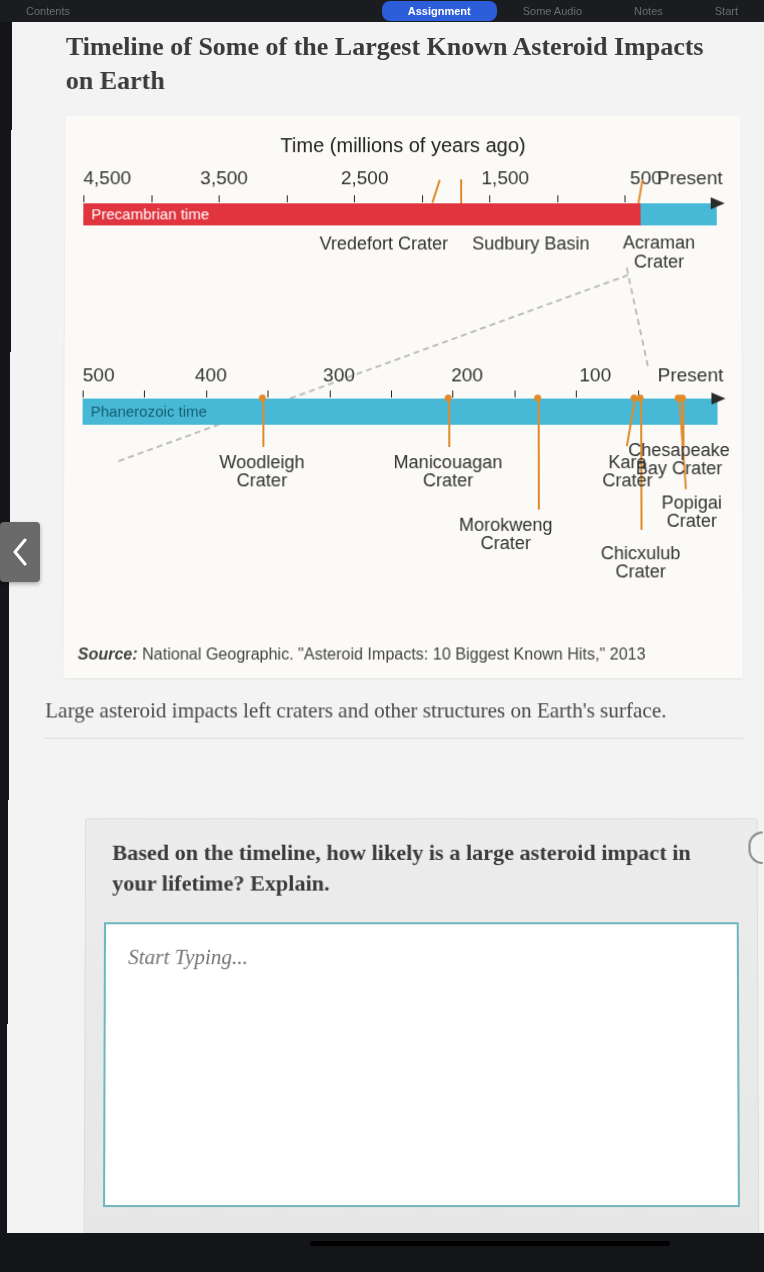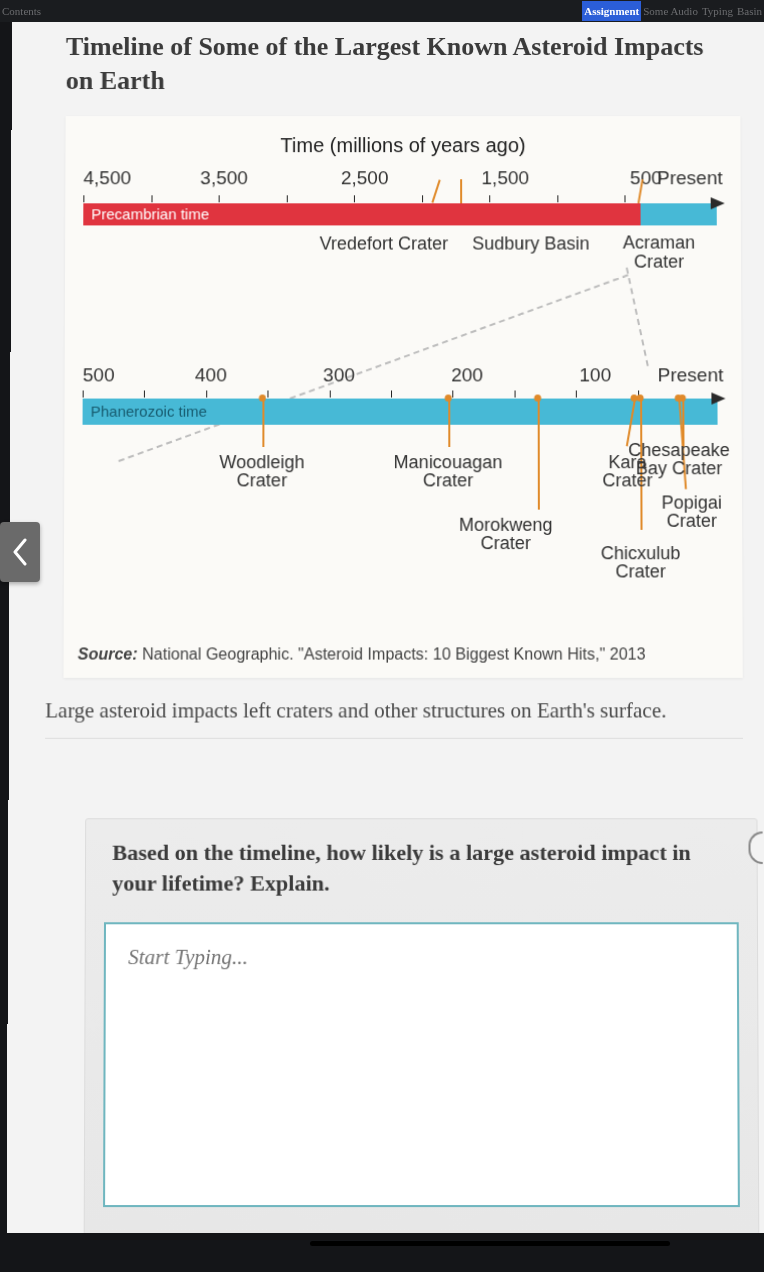--- a/index.html
+++ b/index.html
@@ -16,28 +16,28 @@
   .topbar {
     width: 100%;
     height: 22px;
     background: #1a1c1f;
     display: flex;
     align-items: center;
     color: #6b6c6f;
     font-size: 11px;
   }
   .topbar .tab {
-    padding: 4px 2px;
-    font-family: Liberation Serif, serif;
+    padding: 4px 26px;
   }
   .topbar .spacer { flex: 1; }
   .topbar .tab.active {
     background: #2b5ed8;
     color: #fff;
     font-weight: bold;
+    border-radius: 8px;
   }
 
   
   .page {
     position: absolute;
     left: 12px; right: 0; top: 22px; bottom: 56px;
     background: #f3f3f3;
     transform: perspective(2200px) rotateX(1.5deg);
     transform-origin: top center;
     overflow: hidden;
@@ -263,22 +263,22 @@
   }
 </style>
 </head>
 <body>
 
 <div class="topbar">
   <div class="tab">Contents</div>
   <div class="spacer"></div>
   <div class="tab active">Assignment</div>
   <div class="tab">Some Audio</div>
-  <div class="tab">Typing</div>
-  <div class="tab">Basin</div>
+  <div class="tab">Notes</div>
+  <div class="tab">Start</div>
 </div>
 
 <div class="page">
 
   <h1 class="title">Timeline of Some of the Largest Known Asteroid Impacts on Earth</h1>
 
   <div class="figure">
     <div class="axis-title">Time (millions of years ago)</div>
 
     <div class="tl1">

